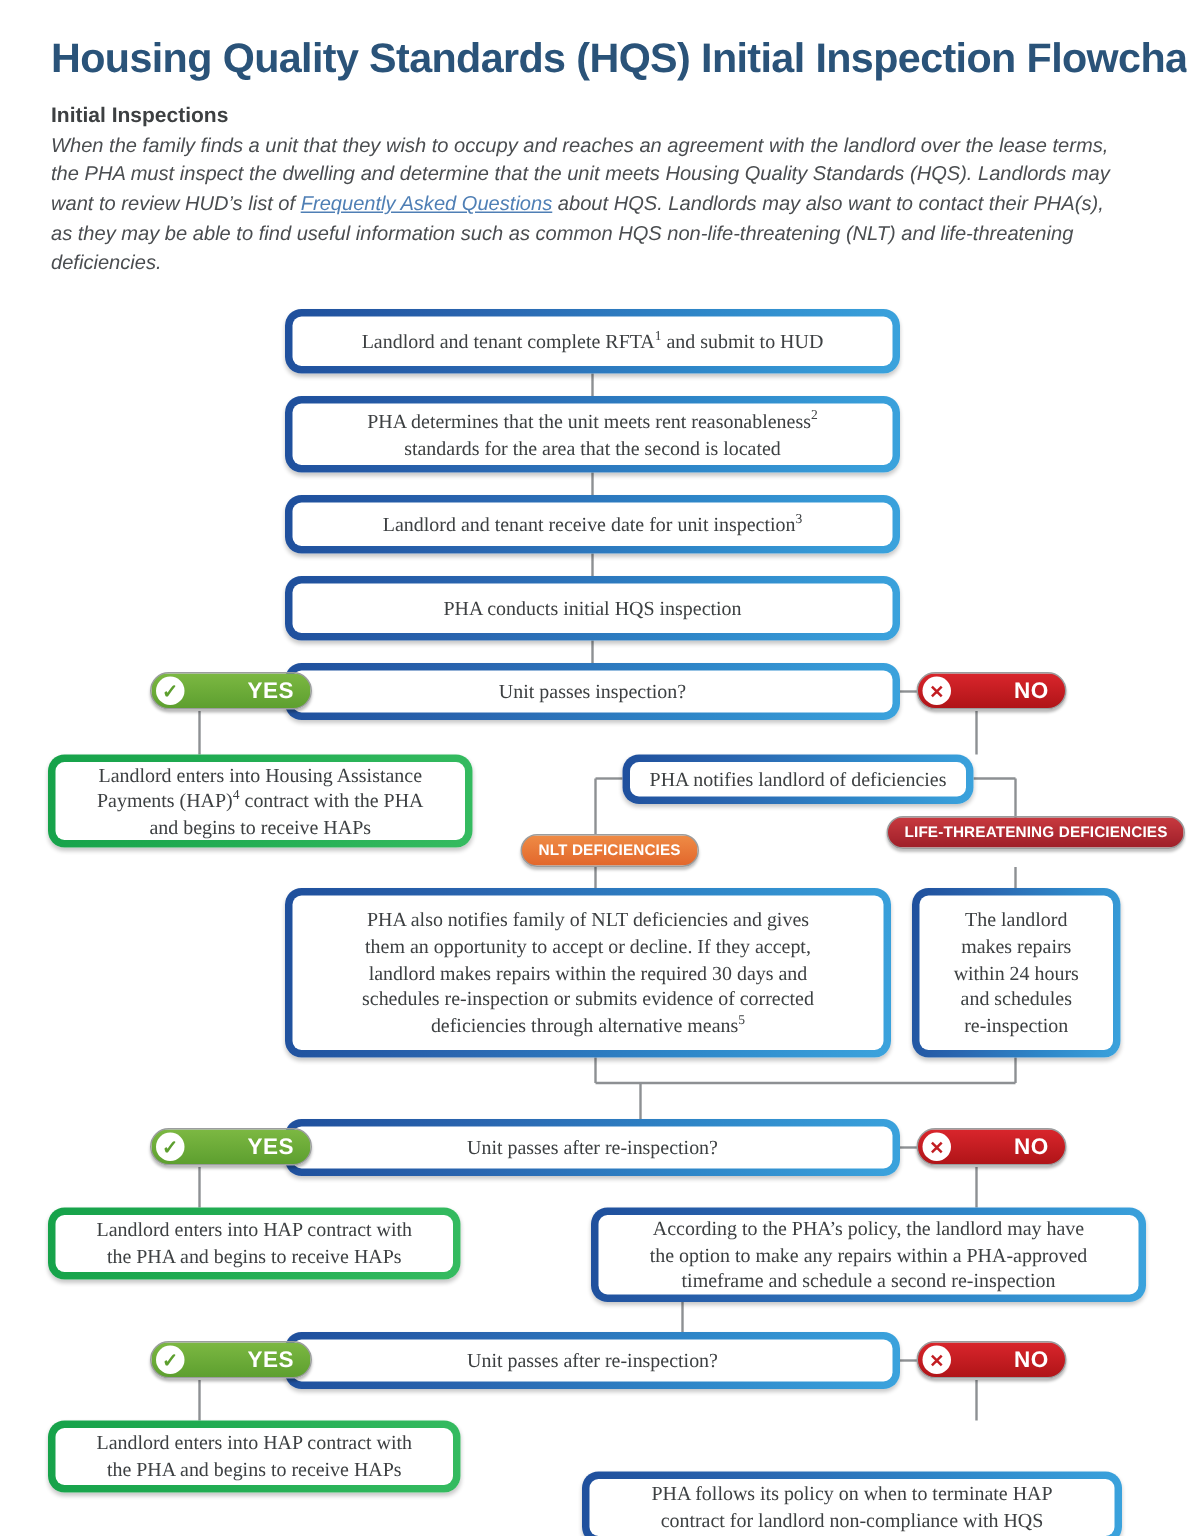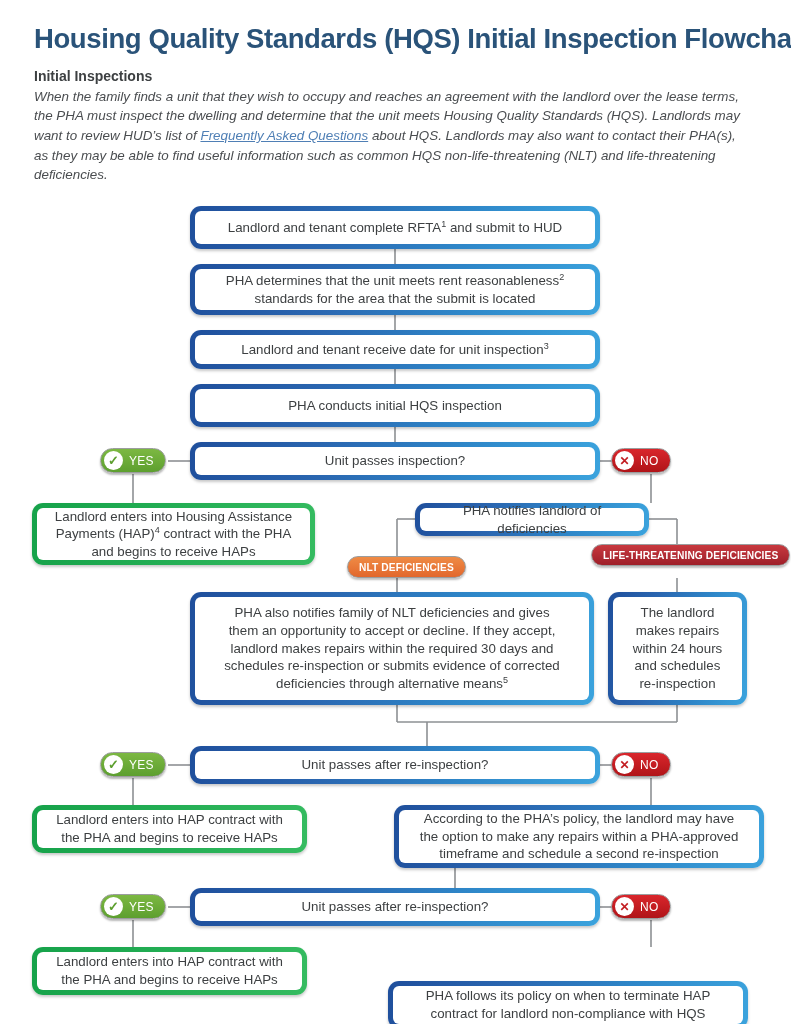--- a/index.html
+++ b/index.html
@@ -33,20 +33,21 @@
   
   #flow { position:absolute; left:0; top:0; width:791px; height:1024px; }
   #wires { position:absolute; left:0; top:0; }
 
   .node {
     position:absolute;
     border-radius: 11px;
     padding: 5px;
     display:flex; align-items:center; justify-content:flex-start;
     box-shadow: 0 2px 3px rgba(0,0,0,0.22);
+    font-family: Liberation Serif, serif;
   }
   .node.blue  { background: linear-gradient(100deg,#1f4f9c 0%, #2a66b0 32%, #2e86c8 66%, #3ba3dd 100%); }
   .node.green { background: linear-gradient(100deg,#16a24a 0%, #22ad53 45%, #35bb60 100%); }
   .node .inner {
     background:#fff; border-radius:6px; width:100%; height:100%;
     display:flex; align-items:center; justify-content:center;
     text-align:center;
     font-size: 13.3px; line-height: 1.33; color:#3d4042;
     padding: 4px 9px;
   }
@@ -59,21 +60,21 @@
     padding: 0 11px 0 3px;
     box-shadow: 0 2px 2px rgba(0,0,0,0.28);
     border: 1.5px solid #9b9d9e;
   }
   .pill .glyph {
     width:19px; height:19px; border-radius:50%;
     display:flex; align-items:center; justify-content:center;
     color:#fff; font-size:12px; font-weight:700; line-height:1;
     margin-right:6px; flex:0 0 auto;
   }
-  .pill .lbl { font-size:12px; font-weight:400; color:#fff; letter-spacing:0.3px; }
+  .pill .lbl { font-size:15px; font-weight:700; color:#fff; letter-spacing:0.3px;margin-left:36px; }
   .pill.yes { background: linear-gradient(180deg,#7cb842 0%, #5d9f2f 100%); }
   .pill.yes .glyph { background:#ffffff; color:#5d9f2f; font-size:13px; }
   .pill.no  { background: linear-gradient(180deg,#d9262c 0%, #b01418 100%); }
   .pill.no .glyph { background:#ffffff; color:#c21d22; font-size:12px; }
 
   
   .tag {
     position:absolute; height:22px; border-radius:11px;
     display:flex; align-items:center; justify-content:center;
     padding: 0 11px; border:1.5px solid #9b9d9e;
@@ -138,21 +139,21 @@
   </svg>
 
   <div class="node blue" style="left:190px; top:206px; width:410px; height:43px;">
     <div class="inner">
         <span><span>Landlord and tenant complete RFTA</span><sup>1</sup><span> and submit to HUD</span></span>
       </div>
   </div>
 
   <div class="node blue" style="left:190px; top:264px; width:410px; height:51px;">
     <div class="inner">
-        <span><span>PHA determines that the unit meets rent reasonableness</span><sup>2</sup><br><span>standards for the area that the submit is located</span></span>
+        <span><span>PHA determines that the unit meets rent reasonableness</span><sup>2</sup><br><span>standards for the area that the second is located</span></span>
       </div>
   </div>
 
   <div class="node blue" style="left:190px; top:330px; width:410px; height:39px;">
     <div class="inner">
         <span><span>Landlord and tenant receive date for unit inspection</span><sup>3</sup></span>
       </div>
   </div>
 
   <div class="node blue" style="left:190px; top:384px; width:410px; height:43px;">

